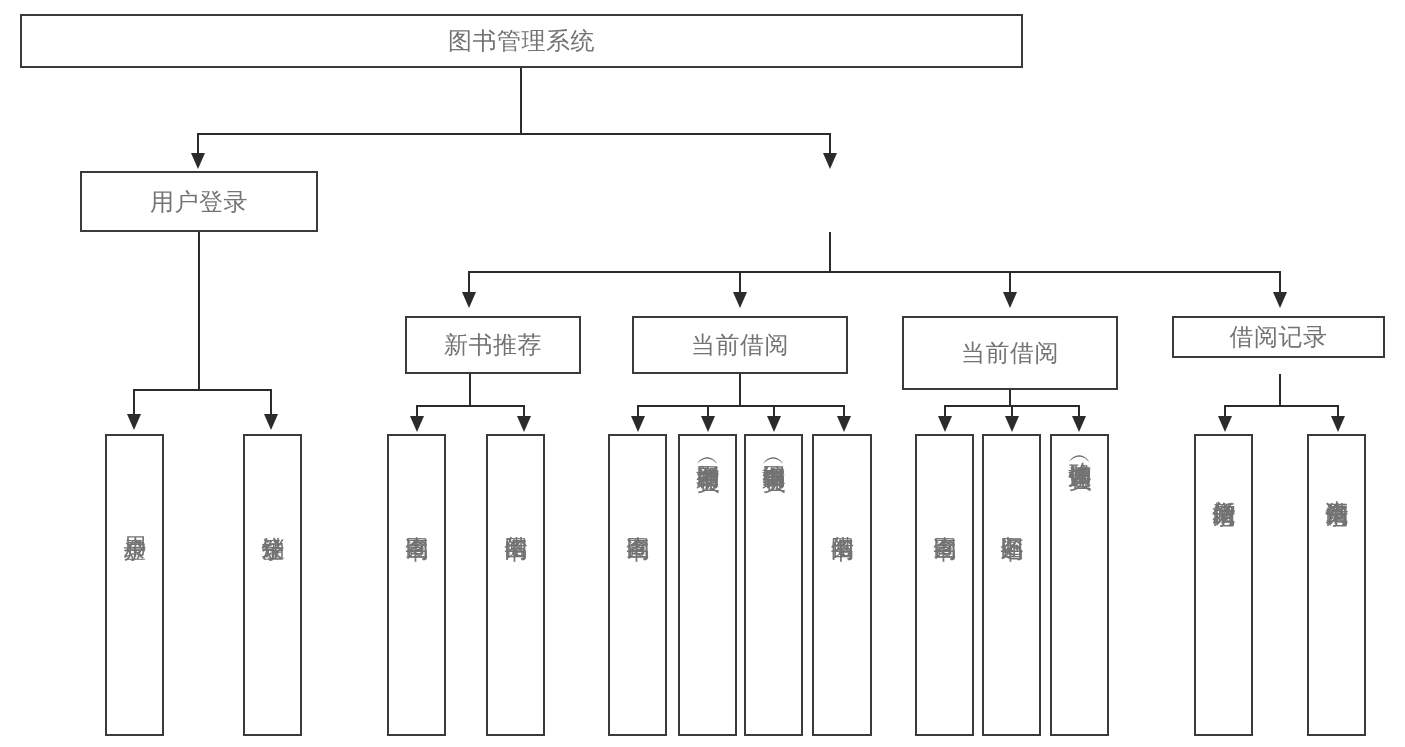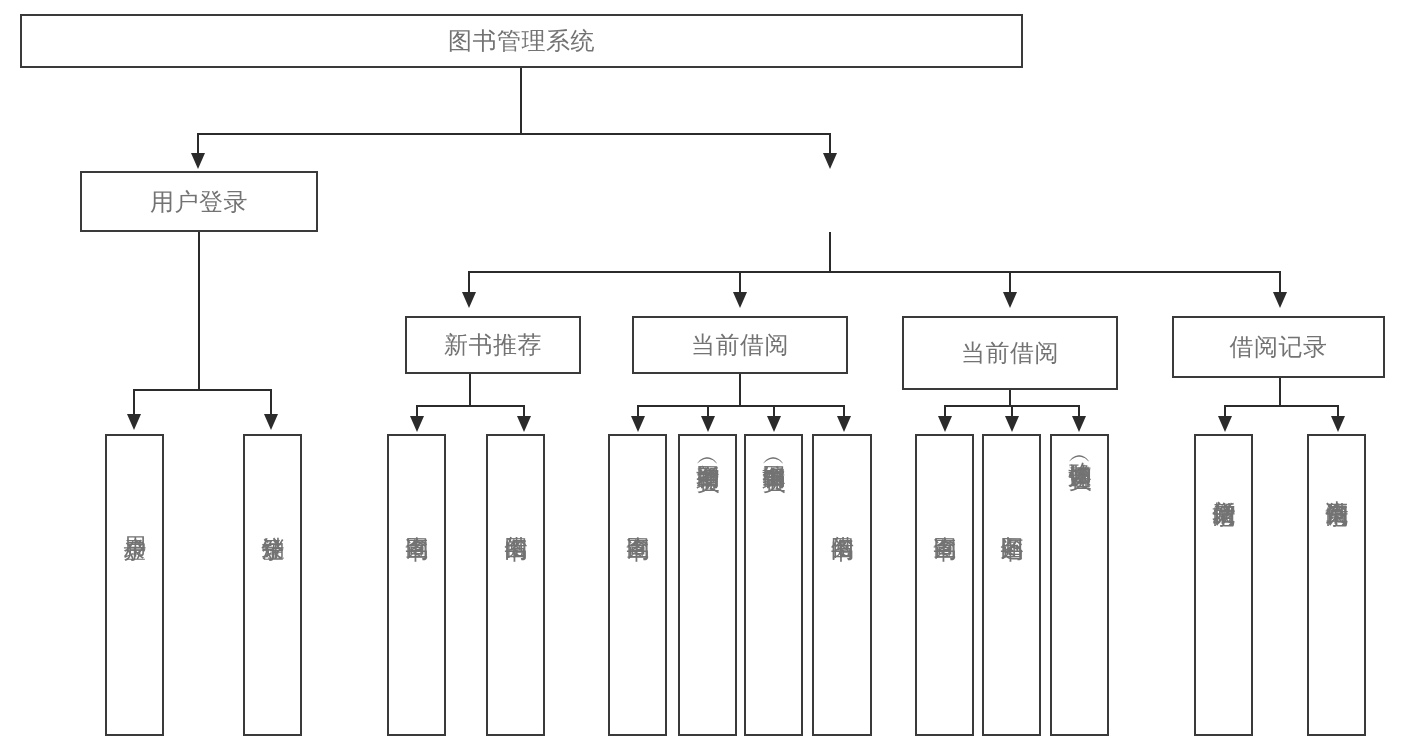--- a/index.html
+++ b/index.html
@@ -132,21 +132,21 @@
 
   <div class="node horiz" style="left:362px; top:316px; width:176px; height:58px;margin-left:43px;">
     <span class="label">新书推荐</span>
   </div>
   <div class="node horiz" style="left:632px; top:316px; width:216px; height:58px;">
     <span class="label">当前借阅</span>
   </div>
   <div class="node horiz" style="left:902px; top:316px; width:216px; height:74px;">
     <span class="label">当前借阅</span>
   </div>
-  <div class="node horiz" style="left:1172px; top:316px; width:213px; height:62px;">
+  <div class="node horiz" style="left:1172px; top:316px; width:213px; height:42px;">
     <span class="label">借阅记录</span>
   </div>
 
   <div class="ln v" style="left:469px; top:374px; width:2px; height:32px;"></div>
   <div class="ln h" style="left:416px; top:405px; width:108px; height:2px;"></div>
   <div class="ln v" style="left:416px; top:405px; width:2px; height:15px;"></div>
   <div class="arrow" style="left:410px; top:416px;"></div>
   <div class="ln v" style="left:523px; top:405px; width:2px; height:15px;"></div>
   <div class="arrow" style="left:517px; top:416px;"></div>
 

